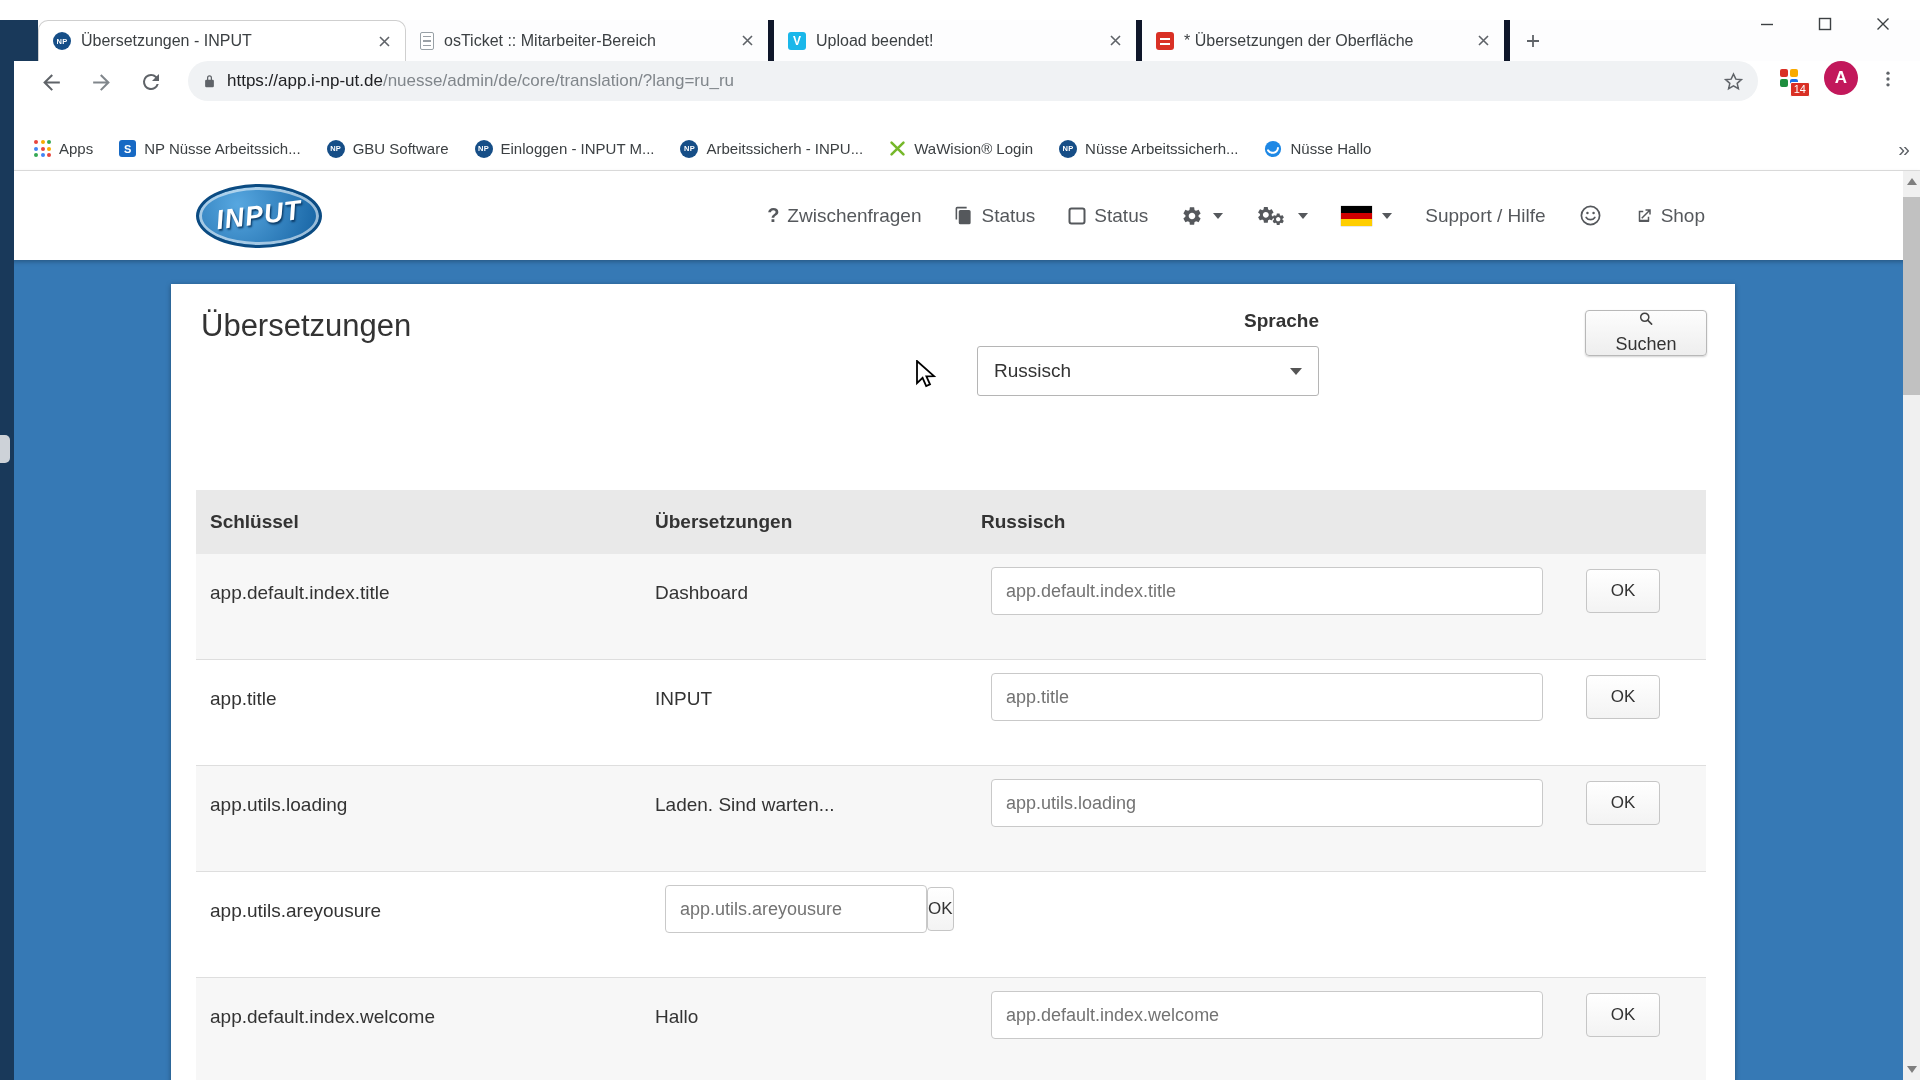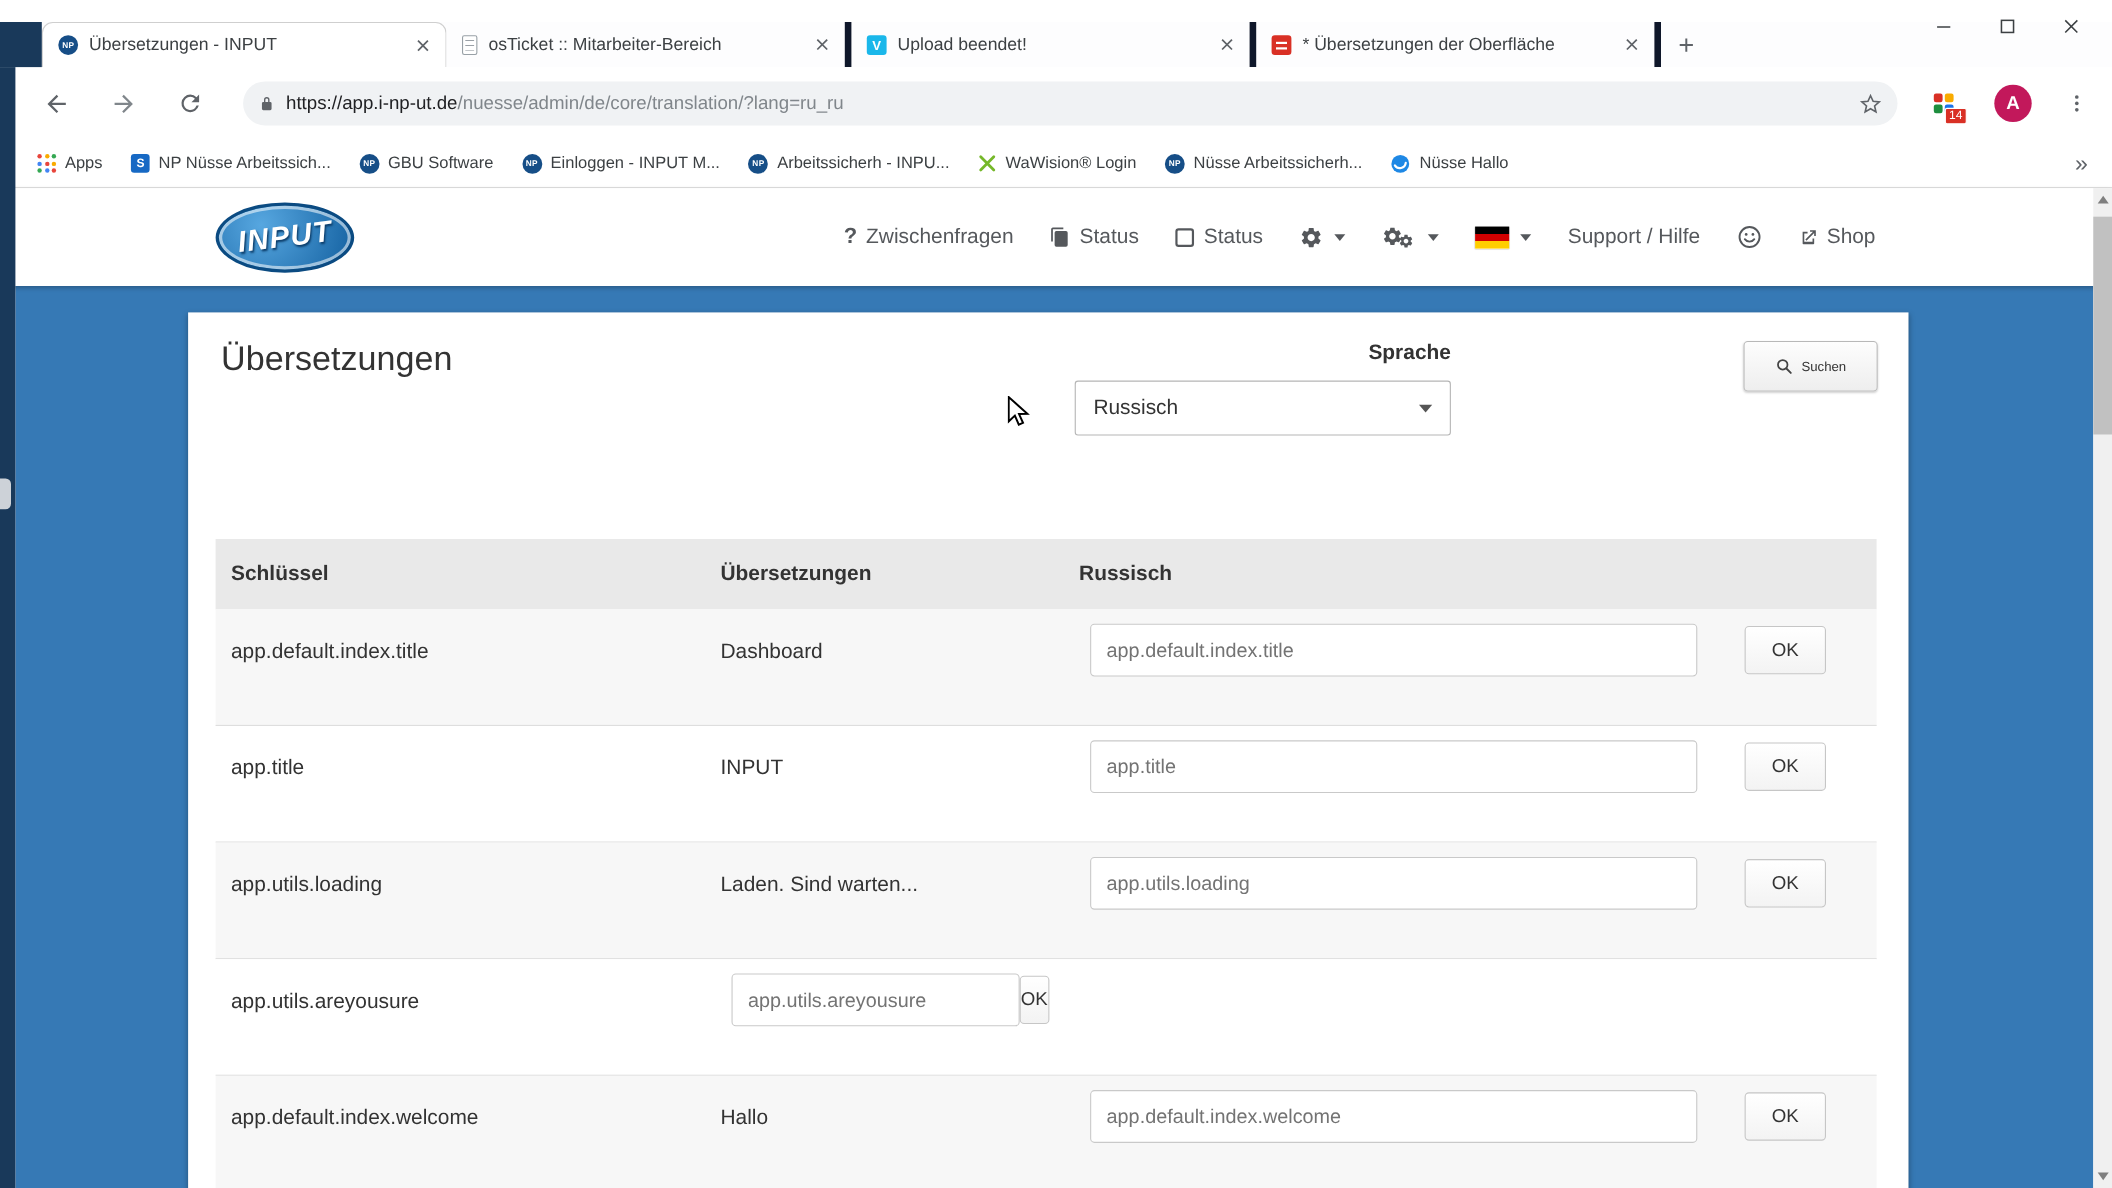--- a/index.html
+++ b/index.html
@@ -28,37 +28,37 @@
   .fav-doc { width:14px; height:18px; background:#fff; border:1.5px solid #98a0a6; border-radius:2px; position:relative; flex:0 0 auto; }
   .fav-doc::after { content:""; position:absolute; left:2px; right:2px; top:3px; height:10px;
     background:repeating-linear-gradient(to bottom,#9aa0a6 0 1.5px, transparent 1.5px 4.5px); }
   .fav-vimeo { width:18px; height:18px; border-radius:3px; background:#1ab7ea; color:#fff; font-size:12px; font-weight:bold; display:flex; align-items:center; justify-content:center; flex:0 0 auto; }
   .fav-red { width:18px; height:18px; border-radius:3px; background:#d93025; position:relative; flex:0 0 auto; }
   .fav-red::before, .fav-red::after { content:""; position:absolute; left:4px; right:4px; height:2px; background:#fff; }
   .fav-red::before { top:6px; } .fav-red::after { top:11px; }
   .fav-s { width:17px; height:17px; border-radius:3px; background:#1769c4; color:#fff; font-size:11px; font-weight:bold; display:flex; align-items:center; justify-content:center; flex:0 0 auto; }
 
   
-  .toolbar { position:absolute; top:61px; left:0; width:1920px; height:66px; background:#fff; display:flex; align-items:center; padding:0 14px 0 30px; gap:19px; }
+  .toolbar { position:absolute; top:61px; left:0; width:1920px; height:66px; background:#fff; display:flex; align-items:flex-start; padding:0 14px 0 30px; gap:8px; }
   .nav-btn { width:42px; height:42px; display:flex; align-items:center; justify-content:center; border-radius:50%; flex:0 0 auto; }
   .urlbar { flex:1; height:40px; margin-left:8px; background:#f0f2f4; border-radius:20px; display:flex; align-items:center; padding:0 14px; gap:10px; min-width:0; }
   .url-text { flex:1; white-space:nowrap; overflow:hidden; font-size:17px; }
   .url-host { color:#202124; }
   .url-path { color:#80868b; }
   .ext-wrap { position:relative; width:34px; height:34px; display:flex; align-items:center; justify-content:center; margin-left:6px; }
   .ext-grid { display:grid; grid-template-rows:repeat(2,8px); grid-template-columns:repeat(2,8px); gap:2px; }
   .ext-grid span { border-radius:2px; }
   .ext-grid span:nth-child(1){background:#d93025;} .ext-grid span:nth-child(2){background:#f9ab00;}
   .ext-grid span:nth-child(3){background:#1e8e3e;} .ext-grid span:nth-child(4){background:#1a73e8;}
   .ext-badge { position:absolute; bottom:-2px; right:-4px; background:#d93025; color:#fff; font-size:11px; line-height:13px; padding:0 3px; border-radius:2px; border:1px solid #fff; }
   .avatar { width:34px; height:34px; border-radius:50%; background:#c2185b; color:#fff; font-size:17px; font-weight:bold; display:flex; align-items:center; justify-content:center; margin-left:10px; }
   .menu-dots { width:36px; height:36px; display:flex; align-items:center; justify-content:center; margin-left:4px; }
 
   
-  .bookmarks { position:absolute; top:127px; left:0; width:1920px; height:44px; background:#fff; border-bottom:1px solid #e0e0e0; display:flex; align-items:center; gap:26px; padding:0 16px 0 34px; font-size:15px; color:#3c4043; }
+  .bookmarks { position:absolute; top:127px; left:0; width:1920px; height:44px; background:#fff; border-bottom:1px solid #e0e0e0; display:flex; align-items:center; gap:26px; padding:0 4px 0 34px; font-size:15px; color:#3c4043; }
   .bm { display:flex; align-items:center; gap:8px; white-space:nowrap; }
   .apps-grid { display:grid; grid-template-rows:repeat(3,4px); grid-template-columns:repeat(3,4px); gap:2.5px; }
   .apps-grid span { border-radius:50%; }
   .apps-grid span:nth-child(4n+1){background:#e8453c;} .apps-grid span:nth-child(4n+2){background:#f9ab00;}
   .apps-grid span:nth-child(4n+3){background:#34a853;} .apps-grid span:nth-child(4n+4){background:#4285f4;}
   .wawision-ic, .shopblue-ic { flex:0 0 auto; display:flex; }
   .bm-overflow { margin-left:auto; font-size:21px; color:#5f6368; padding-right:6px; }
 
   
   .site-header { position:absolute; top:171px; left:0; width:1920px; height:89px; background:#fff; display:flex; align-items:center; padding:0 215px 0 196px; box-shadow:0 2px 4px rgba(0,0,0,.25); z-index:3; }
@@ -70,21 +70,21 @@
   .caret { width:0; height:0; border-left:5px solid transparent; border-right:5px solid transparent; border-top:6px solid #55585c; margin-left:2px; }
   .flag { width:31px; height:20px; background:linear-gradient(#000 0 33.3%, #d00000 33.3% 66.6%, #ffce00 66.6% 100%); box-shadow:0 0 1px rgba(0,0,0,.5); }
 
   
   .page-blue { position:absolute; top:260px; bottom:0; left:14px; right:17px; background:#3679b5; }
   .card { position:absolute; left:157px; top:24px; width:1564px; height:830px; background:#fff; box-shadow:0 1px 5px rgba(0,0,0,.35); }
   .page-title { position:absolute; left:30px; top:24px; font-size:31px; color:#333; }
   .lang-label { position:absolute; left:806px; top:26px; width:342px; text-align:right; font-size:19px; font-weight:bold; color:#333; }
   .lang-select { position:absolute; left:806px; top:62px; width:342px; height:50px; border:1px solid #b5b5b5; border-radius:3px; background:#fff; display:flex; align-items:center; padding:0 16px; font-size:19px; color:#333; }
   .lang-select .sel-caret { margin-left:auto; width:0; height:0; border-left:6px solid transparent; border-right:6px solid transparent; border-top:7px solid #555; }
-  .suchen-btn { position:absolute; left:1414px; top:26px; width:122px; height:46px; border:1px solid #b8b8b8; border-radius:4px; background:linear-gradient(#fdfdfd,#eeeeee); box-shadow:0 1px 2px rgba(0,0,0,.18); display:flex; align-items:center; justify-content:center; gap:8px; font-size:12px; color:#333; font-family:inherit; }
+  .suchen-btn { position:absolute; left:1414px; top:26px; width:122px; height:46px; border:1px solid #b8b8b8; border-radius:4px; background:linear-gradient(#fdfdfd,#eeeeee); box-shadow:0 1px 2px rgba(0,0,0,.18); display:flex; align-items:center; justify-content:center; gap:8px; font-size:18px; color:#333; font-family:inherit;flex-direction:column; }
 
   .ttable { position:absolute; left:25px; right:29px; top:206px; }
   .thead { display:grid; grid-template-columns:445px 326px 1fr; height:64px; line-height:64px; background:#e9e9e9; font-size:19px; font-weight:bold; color:#333; }
   .thead div { padding-left:14px; }
   .trow { display:grid; grid-template-columns:445px 326px 1fr; height:106px; border-bottom:1px solid #dedede; background:#fff; }
   .trow.alt { background:#f7f7f7; }
   .cell-key, .cell-trans { font-size:19px; color:#333; padding:16px 0 0 14px; line-height:46px; white-space:nowrap; }
   .cell-value { padding:13px 0 0 24px; display:flex; align-items:flex-start; }
   .trans-input { width:552px; height:48px; border:1px solid #c9c9c9; border-radius:4px; font-family:inherit; font-size:18px; color:#737373; padding:0 14px; background:#fff; }
   .ok-btn { margin-left:auto; margin-right:46px; margin-top:2px; width:74px; height:44px; border:1px solid #c6c6c6; border-radius:4px; background:linear-gradient(#fff,#f3f3f3); font-family:inherit; font-size:17px; color:#333; }

